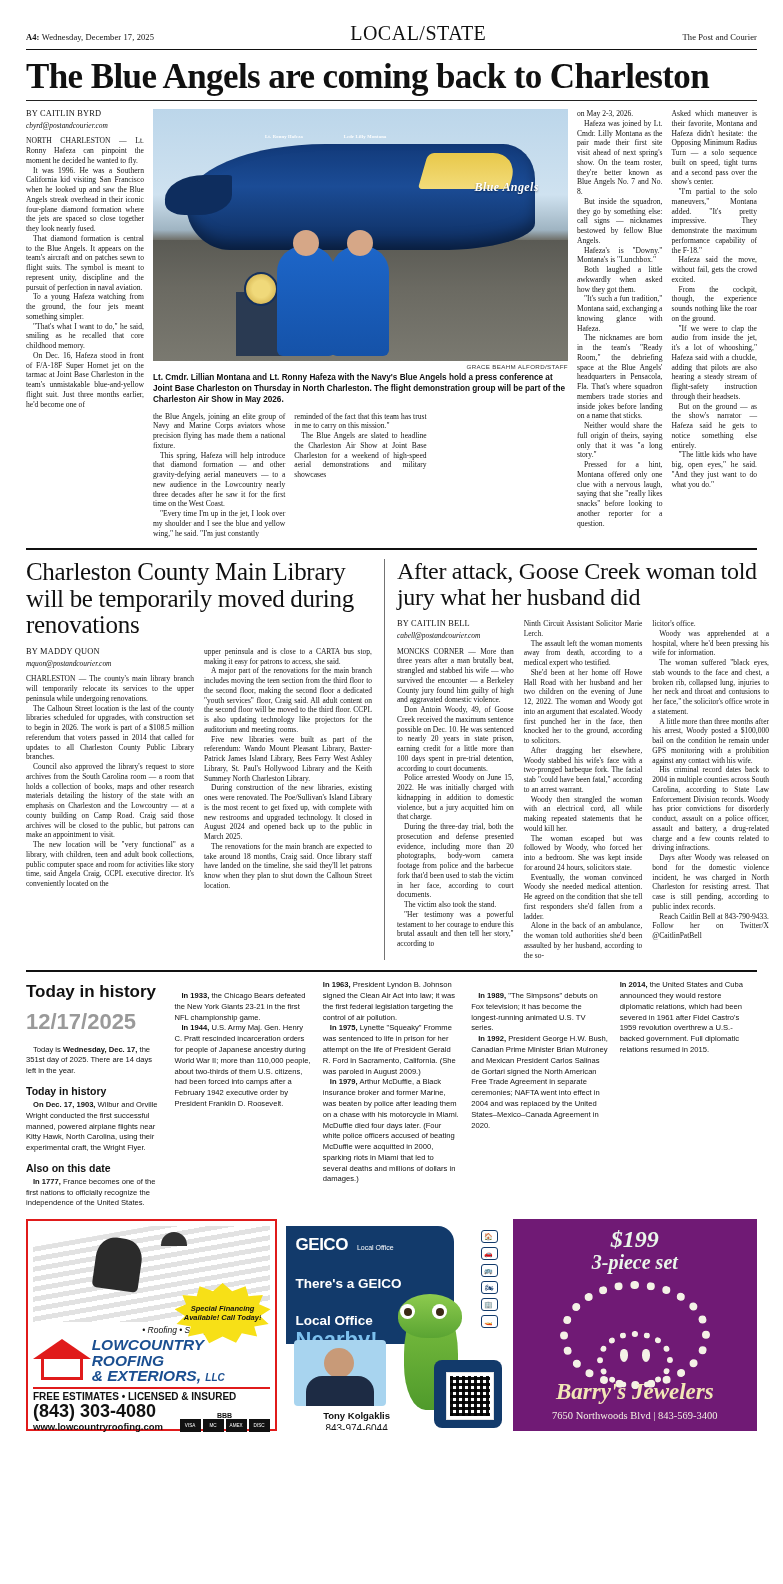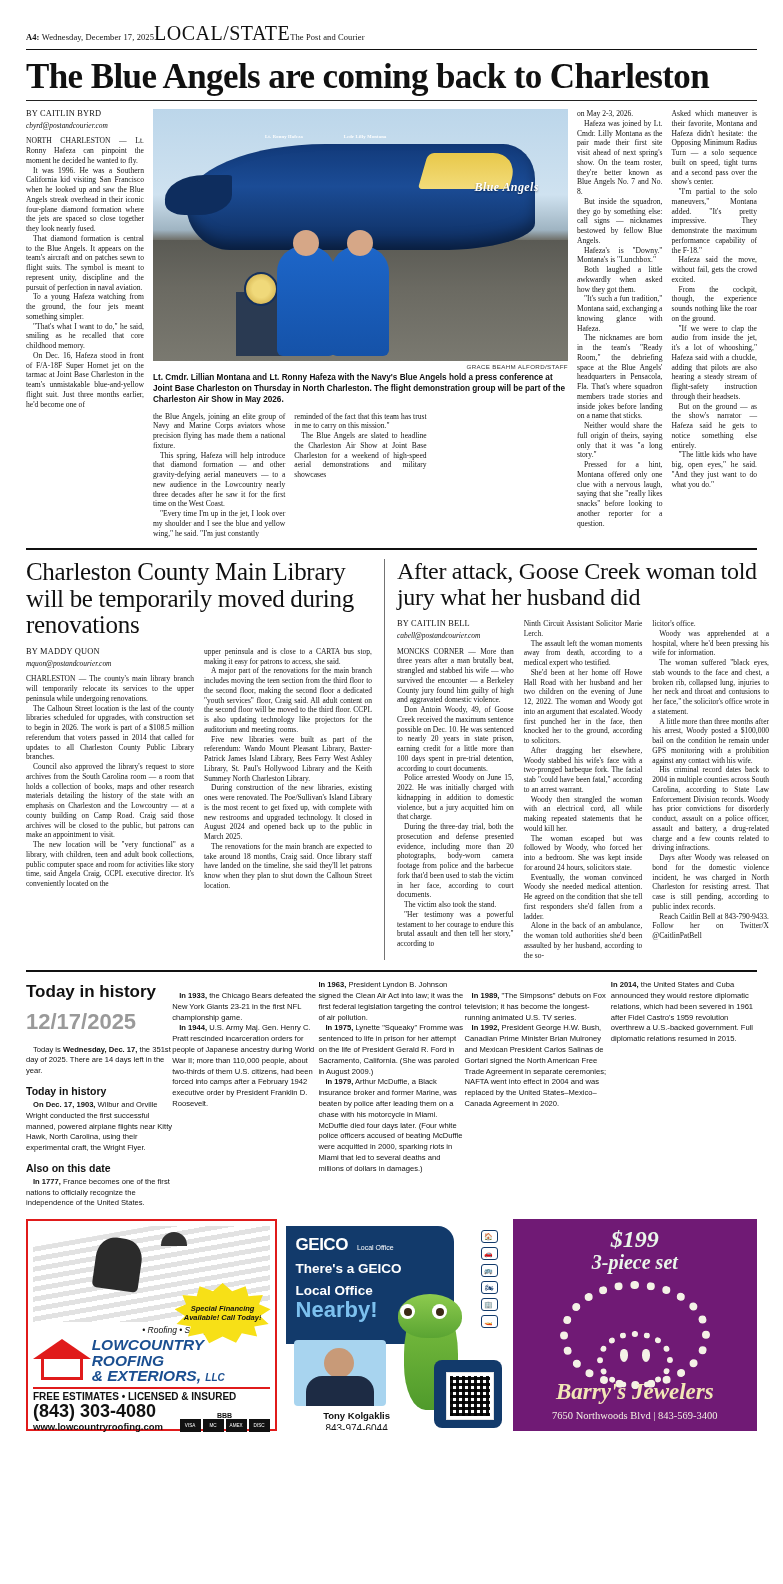--- a/index.html
+++ b/index.html
@@ -7,21 +7,21 @@
   body {
     width: 783px; height: 1584px;
     background: #ffffff;
     font-family: "Liberation Serif", serif;
     color: #111;
     overflow: hidden;
   }
   .page { width:783px; height:1584px; position:relative; padding: 22px 26px 0 26px; }
 
   
-  .masthead { display:flex; align-items:baseline; justify-content:flex-start; font-size:8.5px; letter-spacing:.1px; }
+  .masthead { display:flex; align-items:baseline; justify-content:space-between; font-size:8.5px; letter-spacing:.1px; }
   .masthead .folio { font-weight:700; font-family:"Liberation Serif",serif; }
   .masthead .folio .date { font-weight:400; }
   .masthead .section-title { font-size:20px; letter-spacing:.5px; font-family:"Liberation Serif",serif; font-weight:400; }
   .masthead .paper { font-size:8.5px; }
   .rule-thin { border-top:1px solid #111; margin-top:4px; }
 
   
   .main-headline {
     font-size:35px; font-weight:700; line-height:1.03; letter-spacing:-0.6px;
     margin: 9px 0 5px 0;
@@ -96,21 +96,21 @@
   .colS { font-size:7.5px; line-height:1.3; text-align:justify; }
   .colS p { margin:0; text-indent:7px; }
   .colS p.noindent { text-indent:0; }
   .w168 { width:168px; } .w120 { width:120px; } .w122 { width:122px; }
 
   
   .tih-wrap { margin-top:10px; }
   .tih-rule { border-top:2px solid #111; margin-bottom:8px; }
   .tih-title { font-family:"Liberation Sans",sans-serif; font-weight:700; font-size:17px; margin:0 0 2px 0; }
   .tih-date { font-family:"Liberation Sans",sans-serif; font-weight:700; font-size:22px; color:#9a9a9a; margin:0 0 7px 0; }
-  .tih-cols { display:flex; font-family:"Liberation Sans",sans-serif; font-size:7.6px; line-height:1.42; }
+  .tih-cols { display:flex; gap:11px; font-family:"Liberation Sans",sans-serif; font-size:7.6px; line-height:1.42; }
   .tih-cols > div { width:176px; }
   .tih-cols p { margin:0 0 0 0; text-indent:7px; }
   .tih-cols p.noindent { text-indent:0; }
   .tih-sub { font-family:"Liberation Sans",sans-serif; font-weight:700; font-size:10.5px; margin:7px 0 1px 0; }
   b { font-weight:700; }
 
   
   .ads { display:flex; gap:8px; margin-top:10px; }
 
   
@@ -151,21 +151,21 @@
   .cards span { width:21px; height:13px; background:#111; color:#fff; font-size:4.6px;
       font-family:"Liberation Sans",sans-serif; display:flex; align-items:center; justify-content:center; }
   .bbb { text-align:center; font-family:"Liberation Sans",sans-serif; font-weight:700; font-size:7px; }
 
   
   .ad-geico { width:225px; height:212px; background:#fff; position:relative; overflow:hidden; border:1px solid #fff; }
   .geico-card { position:absolute; left:0; top:6px; width:168px; height:118px; background:#123a6b;
       border-radius:0 16px 16px 0; color:#fff; padding:9px 10px; }
   .geico-logo { font-family:"Liberation Sans",sans-serif; font-weight:700; font-size:17px; letter-spacing:-.5px; display:inline-block; }
   .geico-local { font-family:"Liberation Sans",sans-serif; font-size:7px; margin-left:5px; }
-  .geico-l1 { font-family:"Liberation Sans",sans-serif; font-weight:700; font-size:13.5px; line-height:1.15; margin-top:6px; }
+  .geico-l1 { font-family:"Liberation Sans",sans-serif; font-weight:700; font-size:13.5px; line-height:1.15; margin-top:21px; }
   .geico-near { font-family:"Liberation Sans",sans-serif; font-weight:700; font-size:22px; color:#7cc0ee; line-height:1; margin-top:1px; }
   .gecko { position:absolute; left:118px; top:78px; width:54px; height:112px;
       background:linear-gradient(#7fc241,#4f9a2b); border-radius:50% 50% 40% 40%; }
   .gecko .head { position:absolute; left:-6px; top:-4px; width:64px; height:44px;
       background:linear-gradient(#8dcb4e,#5aa432); border-radius:50% 50% 45% 45%; }
   .gecko .eye { position:absolute; top:10px; width:15px; height:15px; background:#fff; border-radius:50%; }
   .gecko .eye.l { left:2px; } .gecko .eye.r { left:34px; }
   .gecko .eye i { position:absolute; left:4px; top:4px; width:8px; height:8px; background:#3a2a15; border-radius:50%; display:block;}
   .agent-photo { position:absolute; left:8px; top:120px; width:92px; height:66px; background:#a8d4ef; border-radius:4px; }
   .agent-photo .head2 { position:absolute; left:30px; top:8px; width:30px; height:30px; background:#c89a78; border-radius:50%; }

